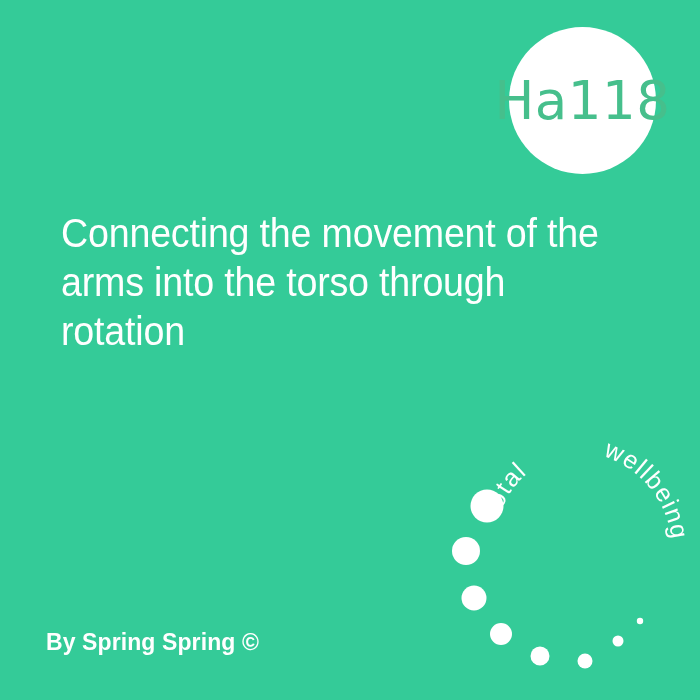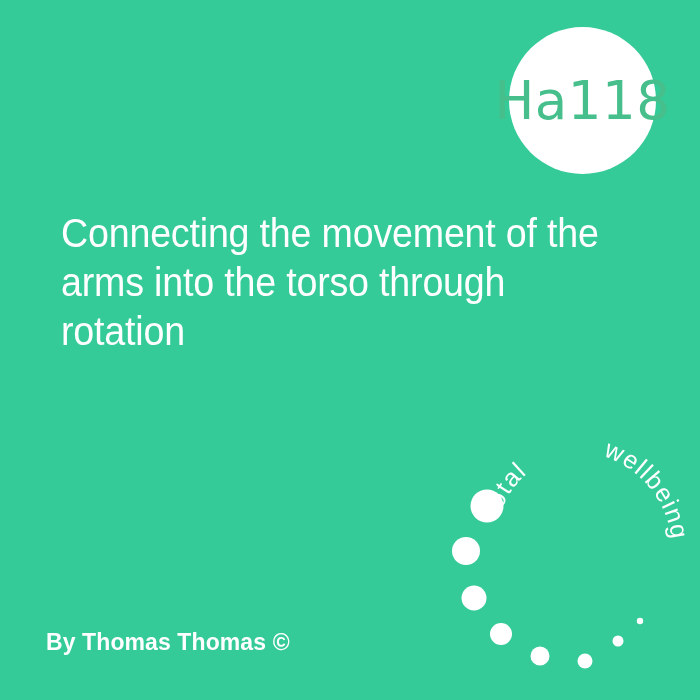--- a/index.html
+++ b/index.html
@@ -109,21 +109,21 @@
 </head>
 <body>
 
 <div class="slide" style="background: rgb(52, 203, 152);">
 
   <div class="badge-circle" style="background: rgb(255, 255, 255);"></div>
   <div class="badge-code" style="color: rgb(70, 191, 140);">Ha118</div>
 
   <div class="title">Connecting the movement of the arms into the torso through rotation</div>
 
-  <div class="credit">By Thomas Thomas ©</div>
+  <div class="credit">By Spring Spring ©</div>
 
   <div class="logo">
     <svg viewBox="0 0 250 260" xmlns="http://www.w3.org/2000/svg" aria-hidden="true">
       <defs>
         <path id="arc-left" d="M 58,92 A 90,90 0 0 1 150,22" fill="none"></path>
         <path id="arc-right" d="M 160,25 A 100,100 0 0 1 228,150" fill="none"></path>
       </defs>
 
       <g id="dot-ring">
           <circle cx="47" cy="76" r="16.5" class="logo-dot" fill="#ffffff"></circle>

